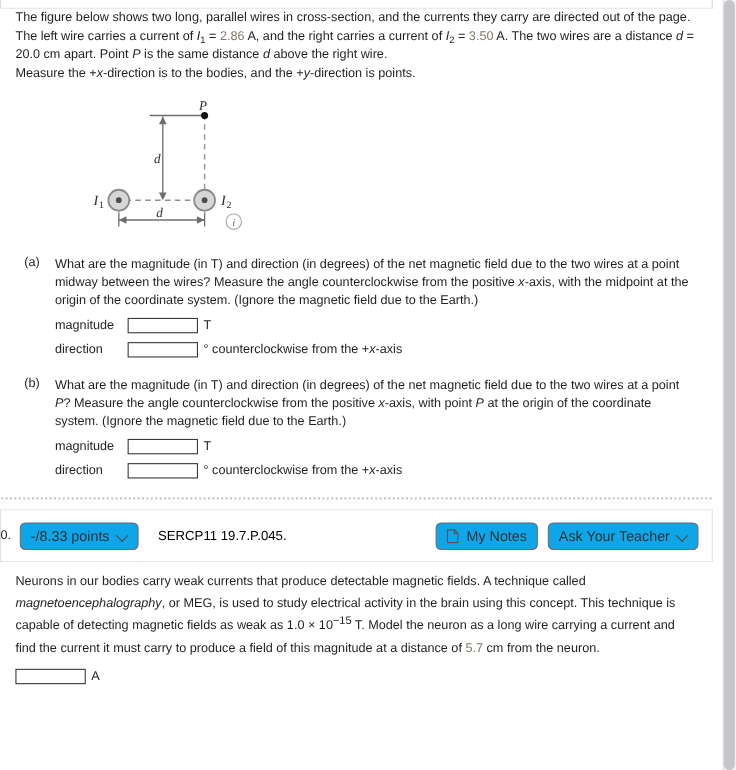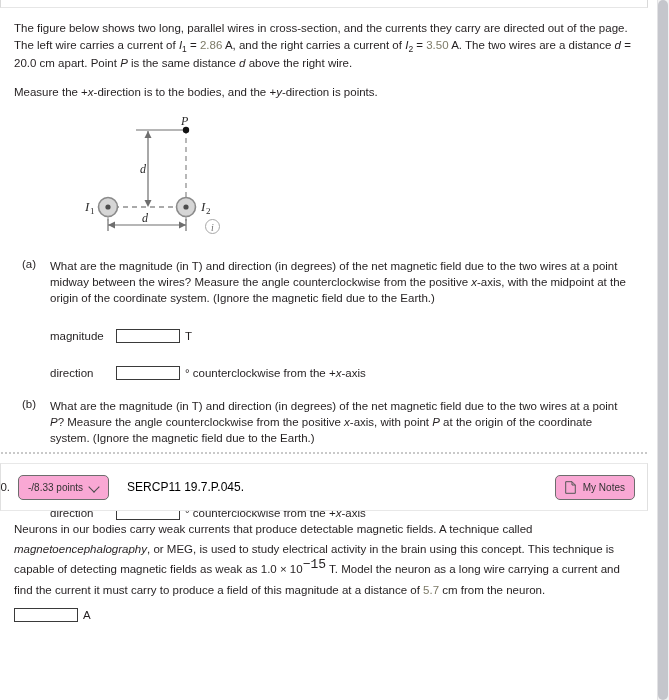--- a/index.html
+++ b/index.html
@@ -59,42 +59,41 @@
   .content {
     position: absolute;
     left: 0;
     top: 8px;
     width: 648px;
     box-sizing: border-box;
     padding: 0 14px;
   }
 
   p.para {
-    margin: 12px 0 0 0;
+    margin: 0 0 0 0;
     line-height: 17px;
   }
   .blk {
     margin-top: 13px;
   }
   .val {
     color: #7d7a67;
   }
   .it { font-style: italic; }
   sub {
     font-size: 8.5px;
     vertical-align: baseline;
     position: relative;
     top: 3px;
   }
   sup {
-    font-size: 13px;
+    font-size: 10px;
     vertical-align: baseline;
     position: relative;
     top: -5px;
-    font-family: Liberation Mono, monospace;
   }
 
   
   .figure-wrap {
     position: relative;
     width: 160px;
     height: 125px;
     margin: 14px 0 0 62px;
   }
   .fig-svg { display: block; }
@@ -125,21 +124,21 @@
   .part-label {
     position: absolute;
     left: 8px;
     top: 0;
   }
   .part-body { line-height: 16px; }
 
   .answer-row {
     display: flex;
     align-items: center;
-    margin-top: 23px;
+    margin-top: 8px;
   }
   .answer-label {
     width: 66px;
     flex: 0 0 66px;
   }
   .ans-input {
     width: 64px;
     height: 14px;
     border: 1px solid #3a3a3a;
     background: #ffffff;
@@ -184,24 +183,24 @@
     text-align: right;
     font-size: 11.5px;
     color: #231f20;
   }
   .pill {
     display: inline-flex;
     align-items: center;
     justify-content: center;
     border: 1px solid #6d6d6d;
     border-radius: 5px;
-    background: #f9a8d4;
+    background: #0ea5e9;
     height: 25px;
     box-sizing: border-box;
-    font-size: 10px;
+    font-size: 13px;
     color: #333;
     padding: 0 9px;
     white-space: nowrap;
   }
   .pill.points { margin-left: 8px; }
   .chev {
     display: inline-block;
     margin-left: 7px;
     width: 9px;
     height: 9px;
@@ -358,20 +357,24 @@
     <div class="pill">
       <span class="note-icon">
         <svg width="11" height="13" viewBox="0 0 11 13" xmlns="http://www.w3.org/2000/svg">
           <path d="M0.7 0.7 H7 L10.3 4 V12.3 H0.7 Z" fill="none" stroke="#555" stroke-width="1"></path>
           <path d="M7 0.7 V4 H10.3" fill="none" stroke="#555" stroke-width="1"></path>
         </svg>
       </span>
       <span>My Notes</span>
     </div>
 
+    <div class="pill" style="margin-left:9px;">
+      <span>Ask Your Teacher</span>
+      <span class="chev"></span>
+    </div>
   </div>
 
   <div class="prob2">
     <p><span>Neurons in our bodies carry weak currents that produce detectable magnetic fields. A technique called </span><span class="it">magnetoencephalography</span><span>, or MEG, is used to study electrical activity in the brain using this concept. This technique is capable of detecting magnetic fields as weak as </span><span>1.0 × 10</span><sup>−15</sup><span> T. Model the neuron as a long wire carrying a current and find the current it must carry to produce a field of this magnitude at a distance of </span><span class="val">5.7</span><span> cm from the neuron.</span></p>
 
     <div class="ans-row">
       <input class="ans-input" type="text" value="" style="">
       <span class="unit">A</span>
     </div>
   </div>

